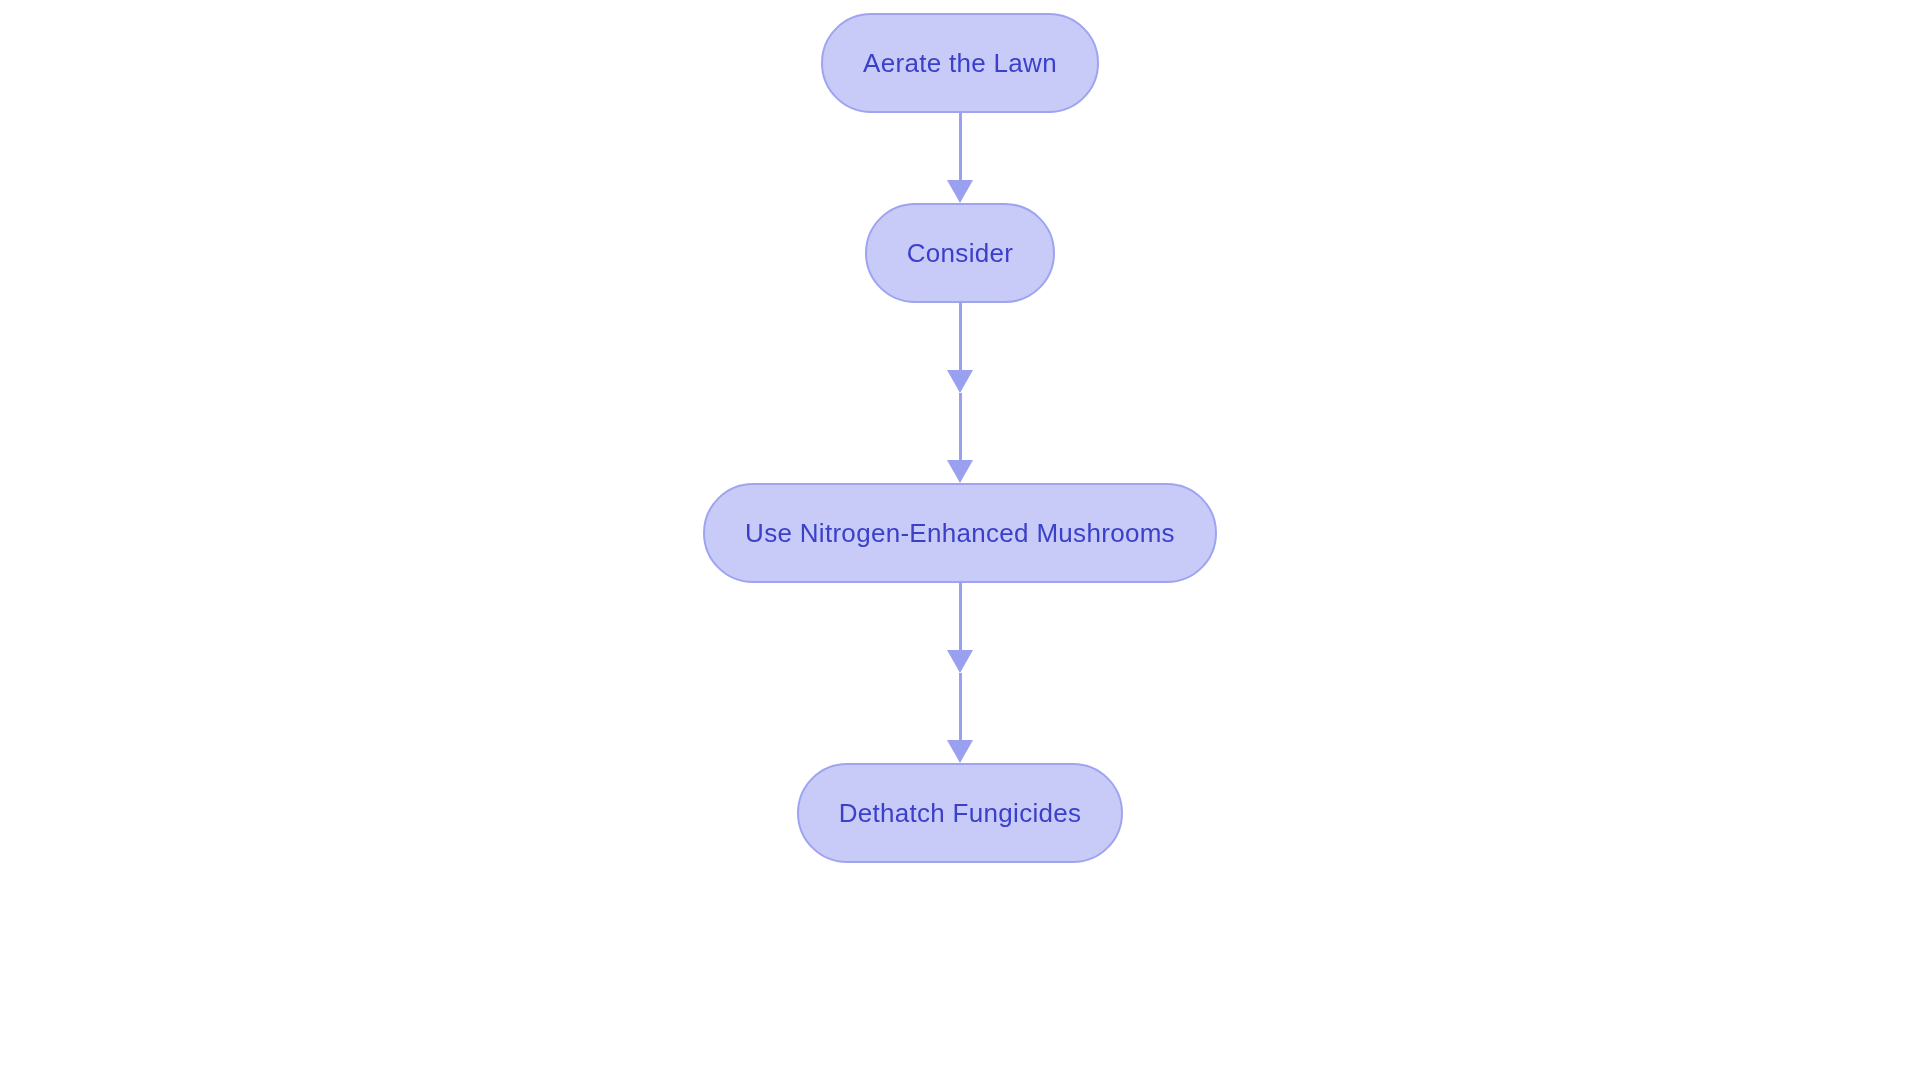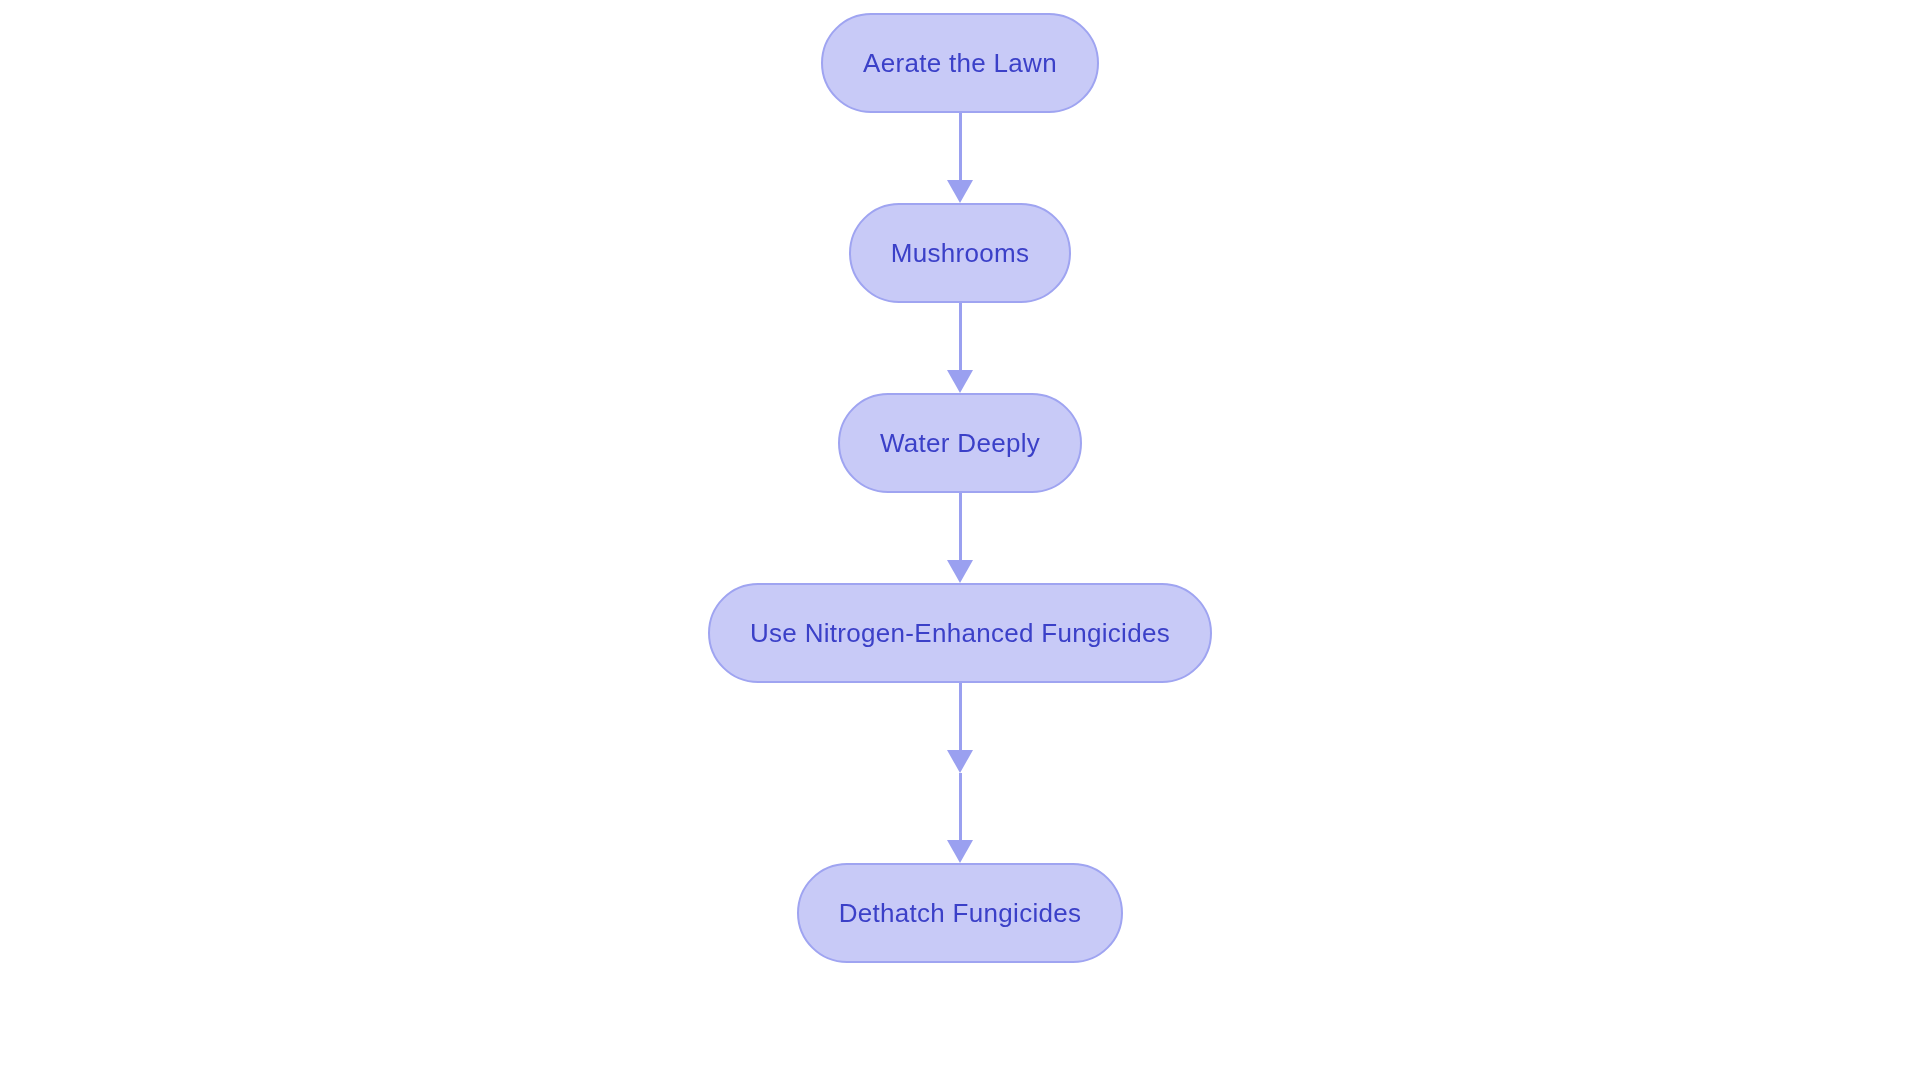--- a/index.html
+++ b/index.html
@@ -70,39 +70,36 @@
     <div class="node">
       <span class="node-label">Aerate the Lawn</span>
     </div>
 
     <div class="connector">
       <div class="connector-line"></div>
       <div class="connector-head"></div>
     </div>
 
     <div class="node">
-      <span class="node-label">Mushrooms</span>
+      <span class="node-label">Consider</span>
     </div>
 
     <div class="connector">
       <div class="connector-line"></div>
       <div class="connector-head"></div>
     </div>
 
-    <div class="node">
-      <span class="node-label">Water Deeply</span>
-    </div>
 
     <div class="connector">
       <div class="connector-line"></div>
       <div class="connector-head"></div>
     </div>
 
     <div class="node">
-      <span class="node-label">Use Nitrogen-Enhanced Fungicides</span>
+      <span class="node-label">Use Nitrogen-Enhanced Mushrooms</span>
     </div>
 
     <div class="connector">
       <div class="connector-line"></div>
       <div class="connector-head"></div>
     </div>
 
 
     <div class="connector">
       <div class="connector-line"></div>

